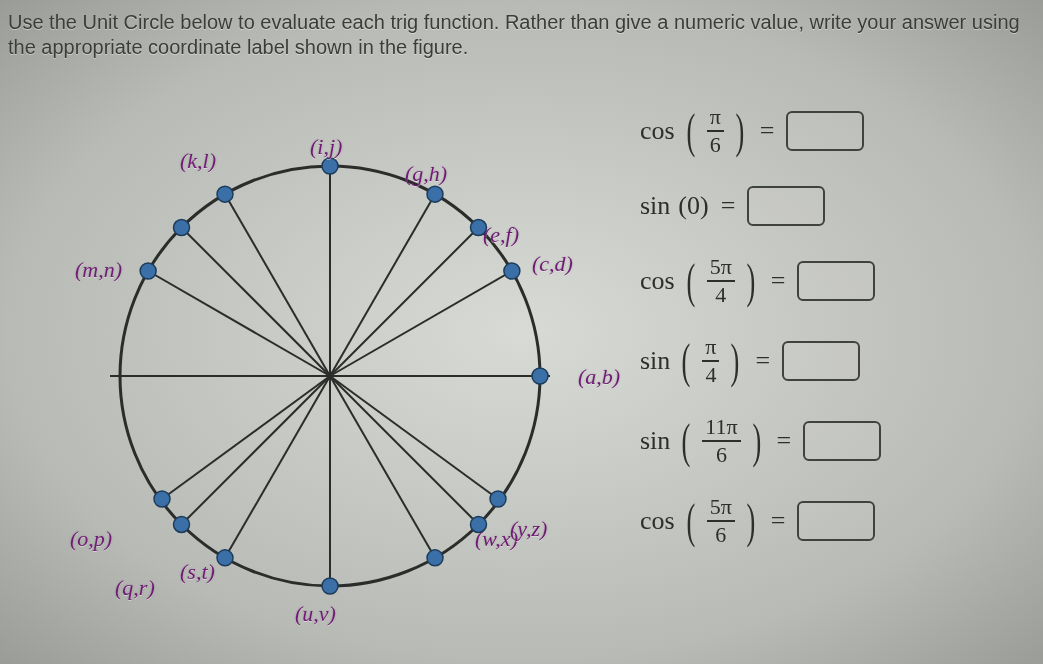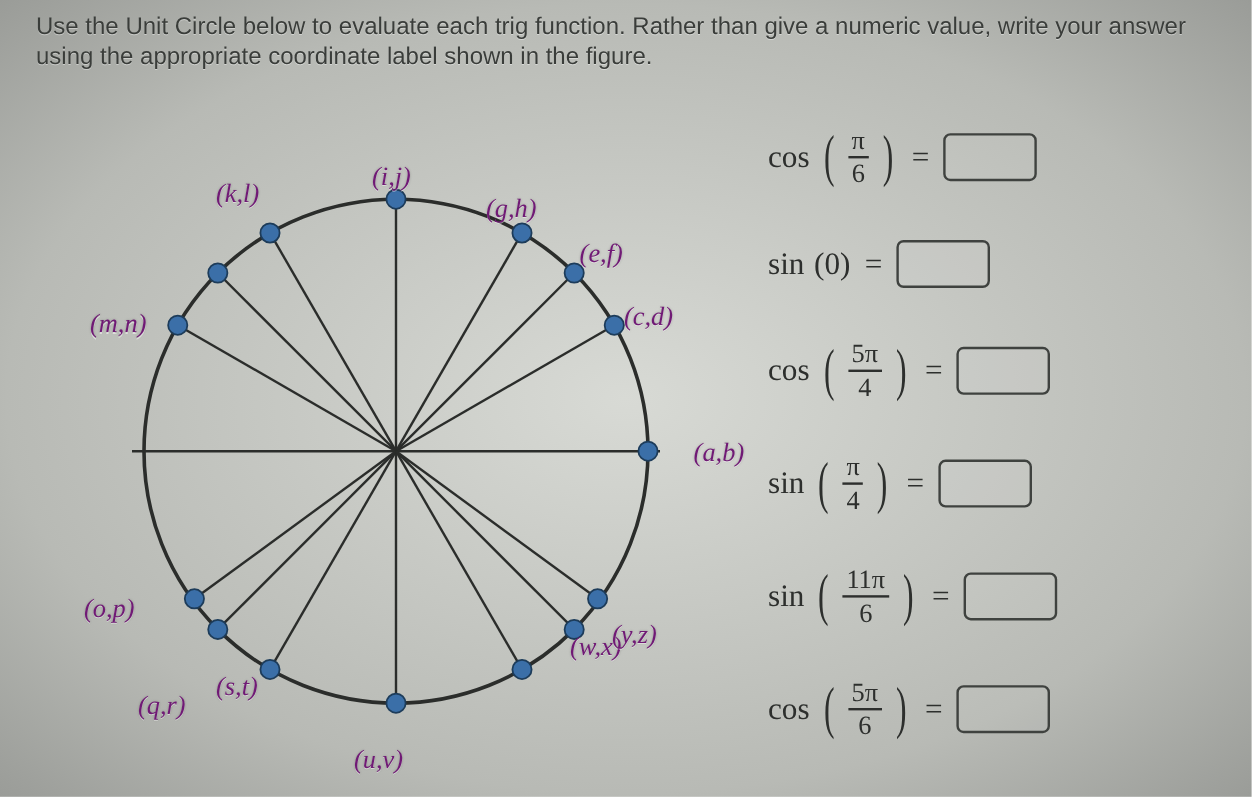--- a/index.html
+++ b/index.html
@@ -5,21 +5,21 @@
   * { box-sizing: border-box; margin: 0; padding: 0; }
   body {
     width: 1043px;
     height: 664px;
     background: radial-gradient(ellipse at 50% 50%, #d8dad5 0%, #b8bab5 70%, #9a9c98 100%);
     font-family: "Georgia", serif;
     overflow: hidden;
     position: relative;
   }
   .instructions {
-    padding: 10px 14px 6px 30px;
+    padding: 10px 14px 6px 8px;
     font-size: 20px;
     color: #3a3d3a;
     font-weight: 500;
     line-height: 1.25;
     font-family: "Trebuchet MS", sans-serif;
     text-shadow: 0 1px 0 rgba(255,255,255,0.4);
   }
   .stage {
     position: relative;
     width: 1043px;
@@ -42,21 +42,21 @@
     text-shadow: 0 1px 0 rgba(255,255,255,0.5), 0 0 2px rgba(0,0,0,0.25);
     white-space: nowrap;
   }
   .answers {
     position: absolute;
     left: 640px;
     top: 40px;
     width: 380px;
     display: flex;
     flex-direction: column;
-    gap: 44px;
+    gap: 30px;
   }
   .ans-row {
     display: flex;
     align-items: center;
     gap: 8px;
     color: #2d2f2d;
     font-size: 26px;
   }
   .fn { font-family: Georgia, serif; }
   .frac {
@@ -126,30 +126,30 @@
           <circle cx="-105" cy="181.87" r="8"></circle>
           <circle cx="0" cy="210" r="8"></circle>
           <circle cx="105" cy="181.87" r="8"></circle>
           <circle cx="148.49" cy="148.49" r="8"></circle>
           <circle cx="168" cy="123" r="8"></circle>
         </g>
       </g>
     </svg>
     
     <span class="pt-label" style="left:518px; top:258px;">(a,b)</span>
-    <span class="pt-label" style="left:460px; top:145px;">(c,d)</span>
-    <span class="pt-label" style="left:423px; top:92px;">(e,f)</span>
+    <span class="pt-label" style="left:472px; top:145px;">(c,d)</span>
+    <span class="pt-label" style="left:423px; top:116px;">(e,f)</span>
     <span class="pt-label" style="left:345px; top:55px;">(g,h)</span>
     <span class="pt-label" style="left:250px; top:28px;">(i,j)</span>
     <span class="pt-label" style="left:120px; top:42px;">(k,l)</span>
     <span class="pt-label" style="left:15px;  top:151px;">(m,n)</span>
-    <span class="pt-label" style="left:10px;  top:388px;">(o,p)</span>
+    <span class="pt-label" style="left:10px;  top:420px;">(o,p)</span>
     <span class="pt-label" style="left:55px;  top:469px;">(q,r)</span>
     <span class="pt-label" style="left:120px; top:453px;">(s,t)</span>
-    <span class="pt-label" style="left:235px; top:514px;">(u,v)</span>
+    <span class="pt-label" style="left:235px; top:495px;">(u,v)</span>
     <span class="pt-label" style="left:415px; top:420px;">(w,x)</span>
     <span class="pt-label" style="left:450px; top:410px;">(y,z)</span>
   </div>
 
   <div class="answers">
 
     <div class="ans-row">
       <span class="fn">cos</span>
       <span class="paren">(</span>
       <span class="frac">

